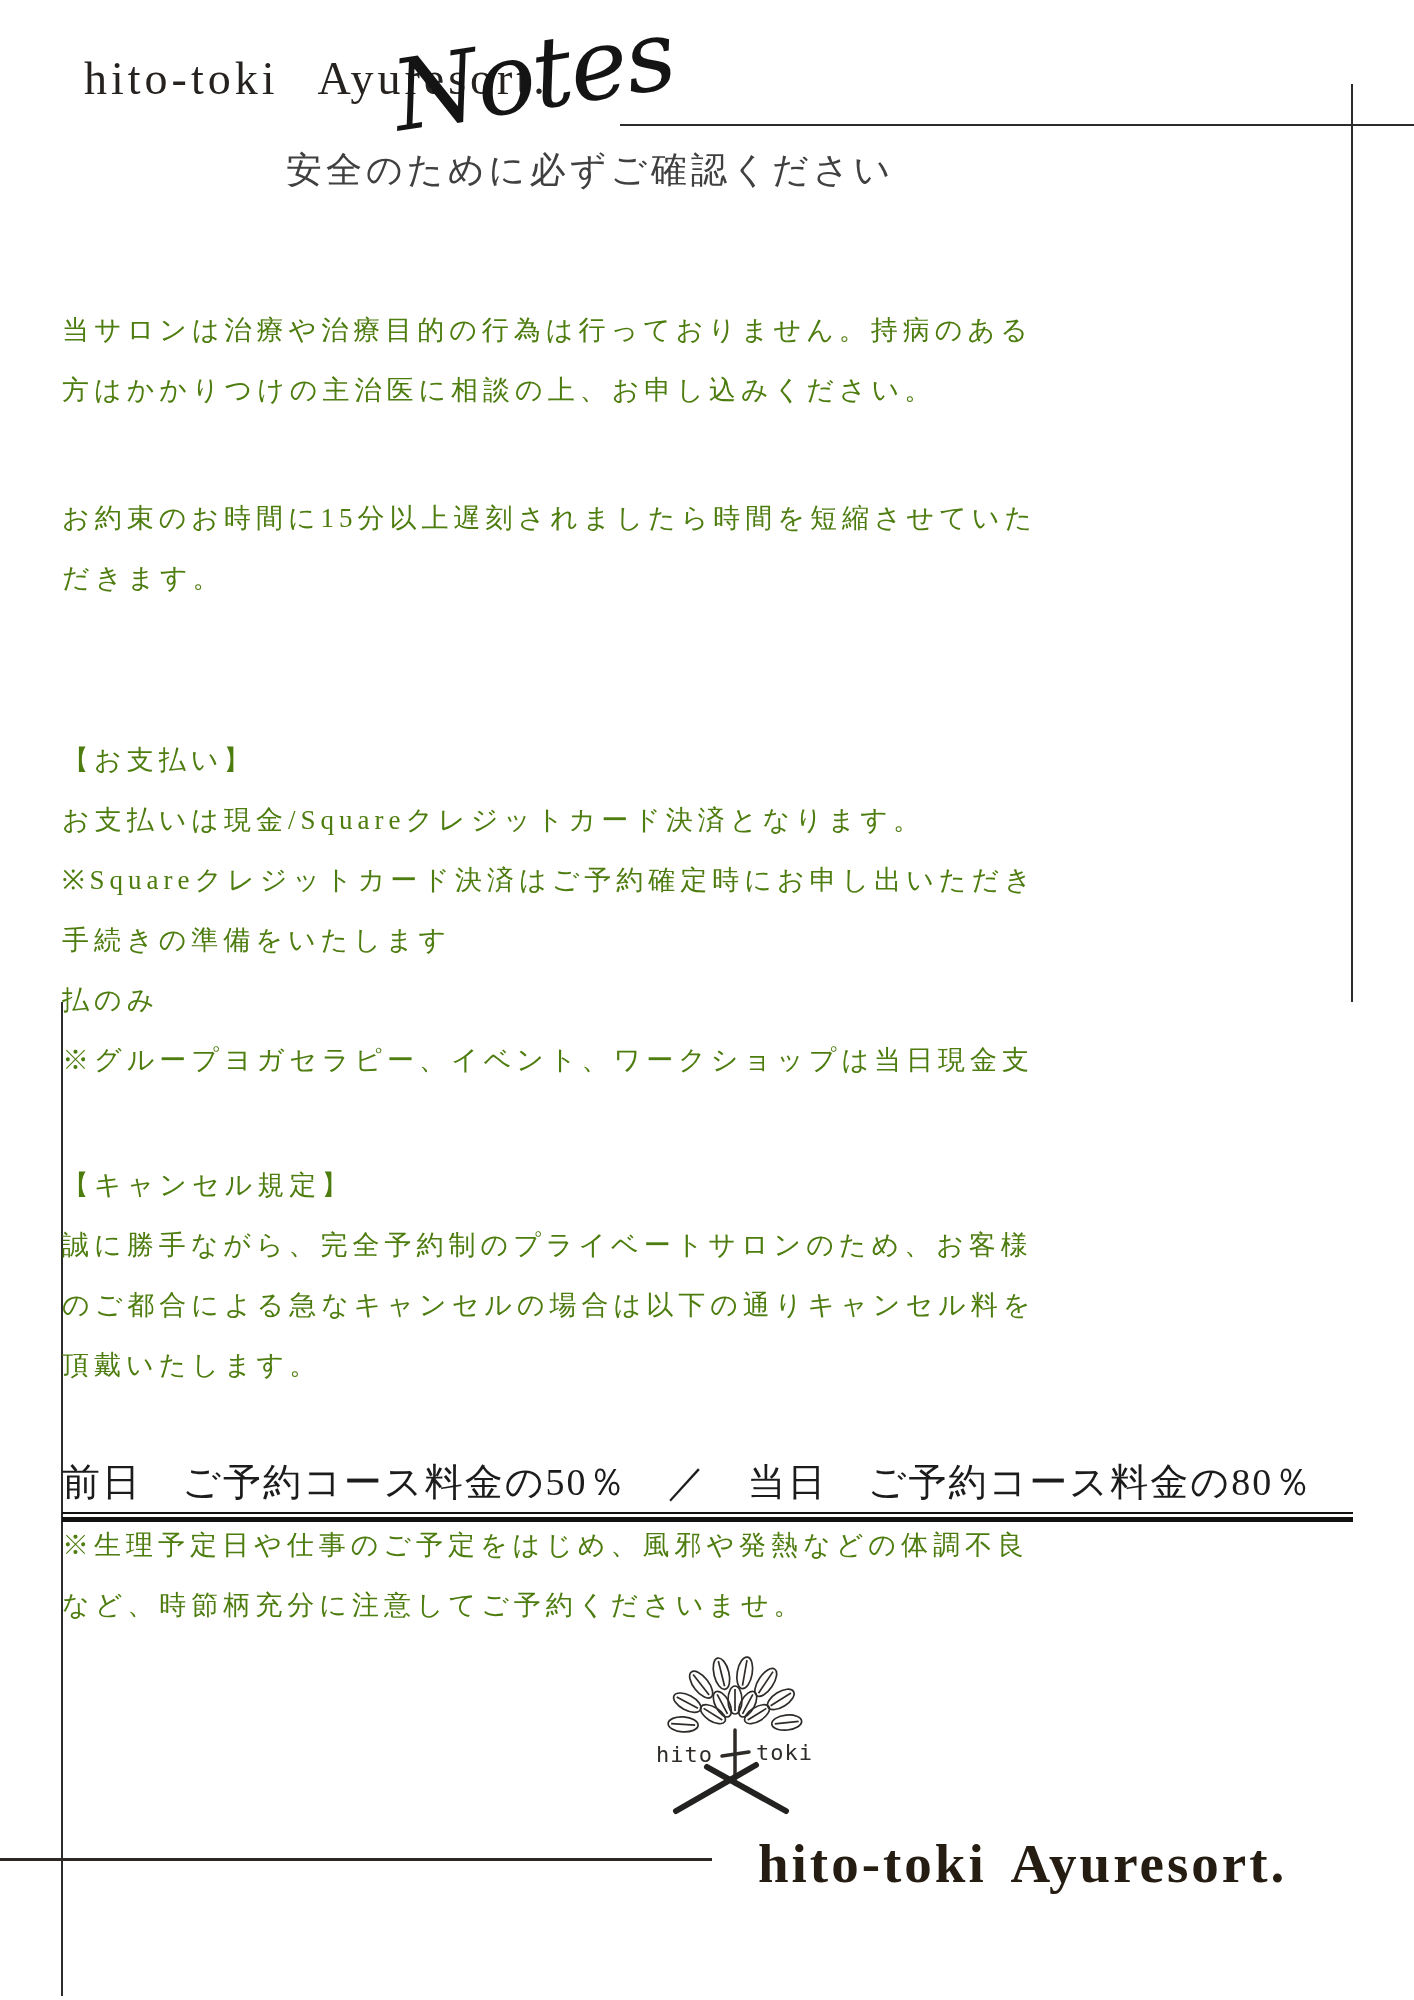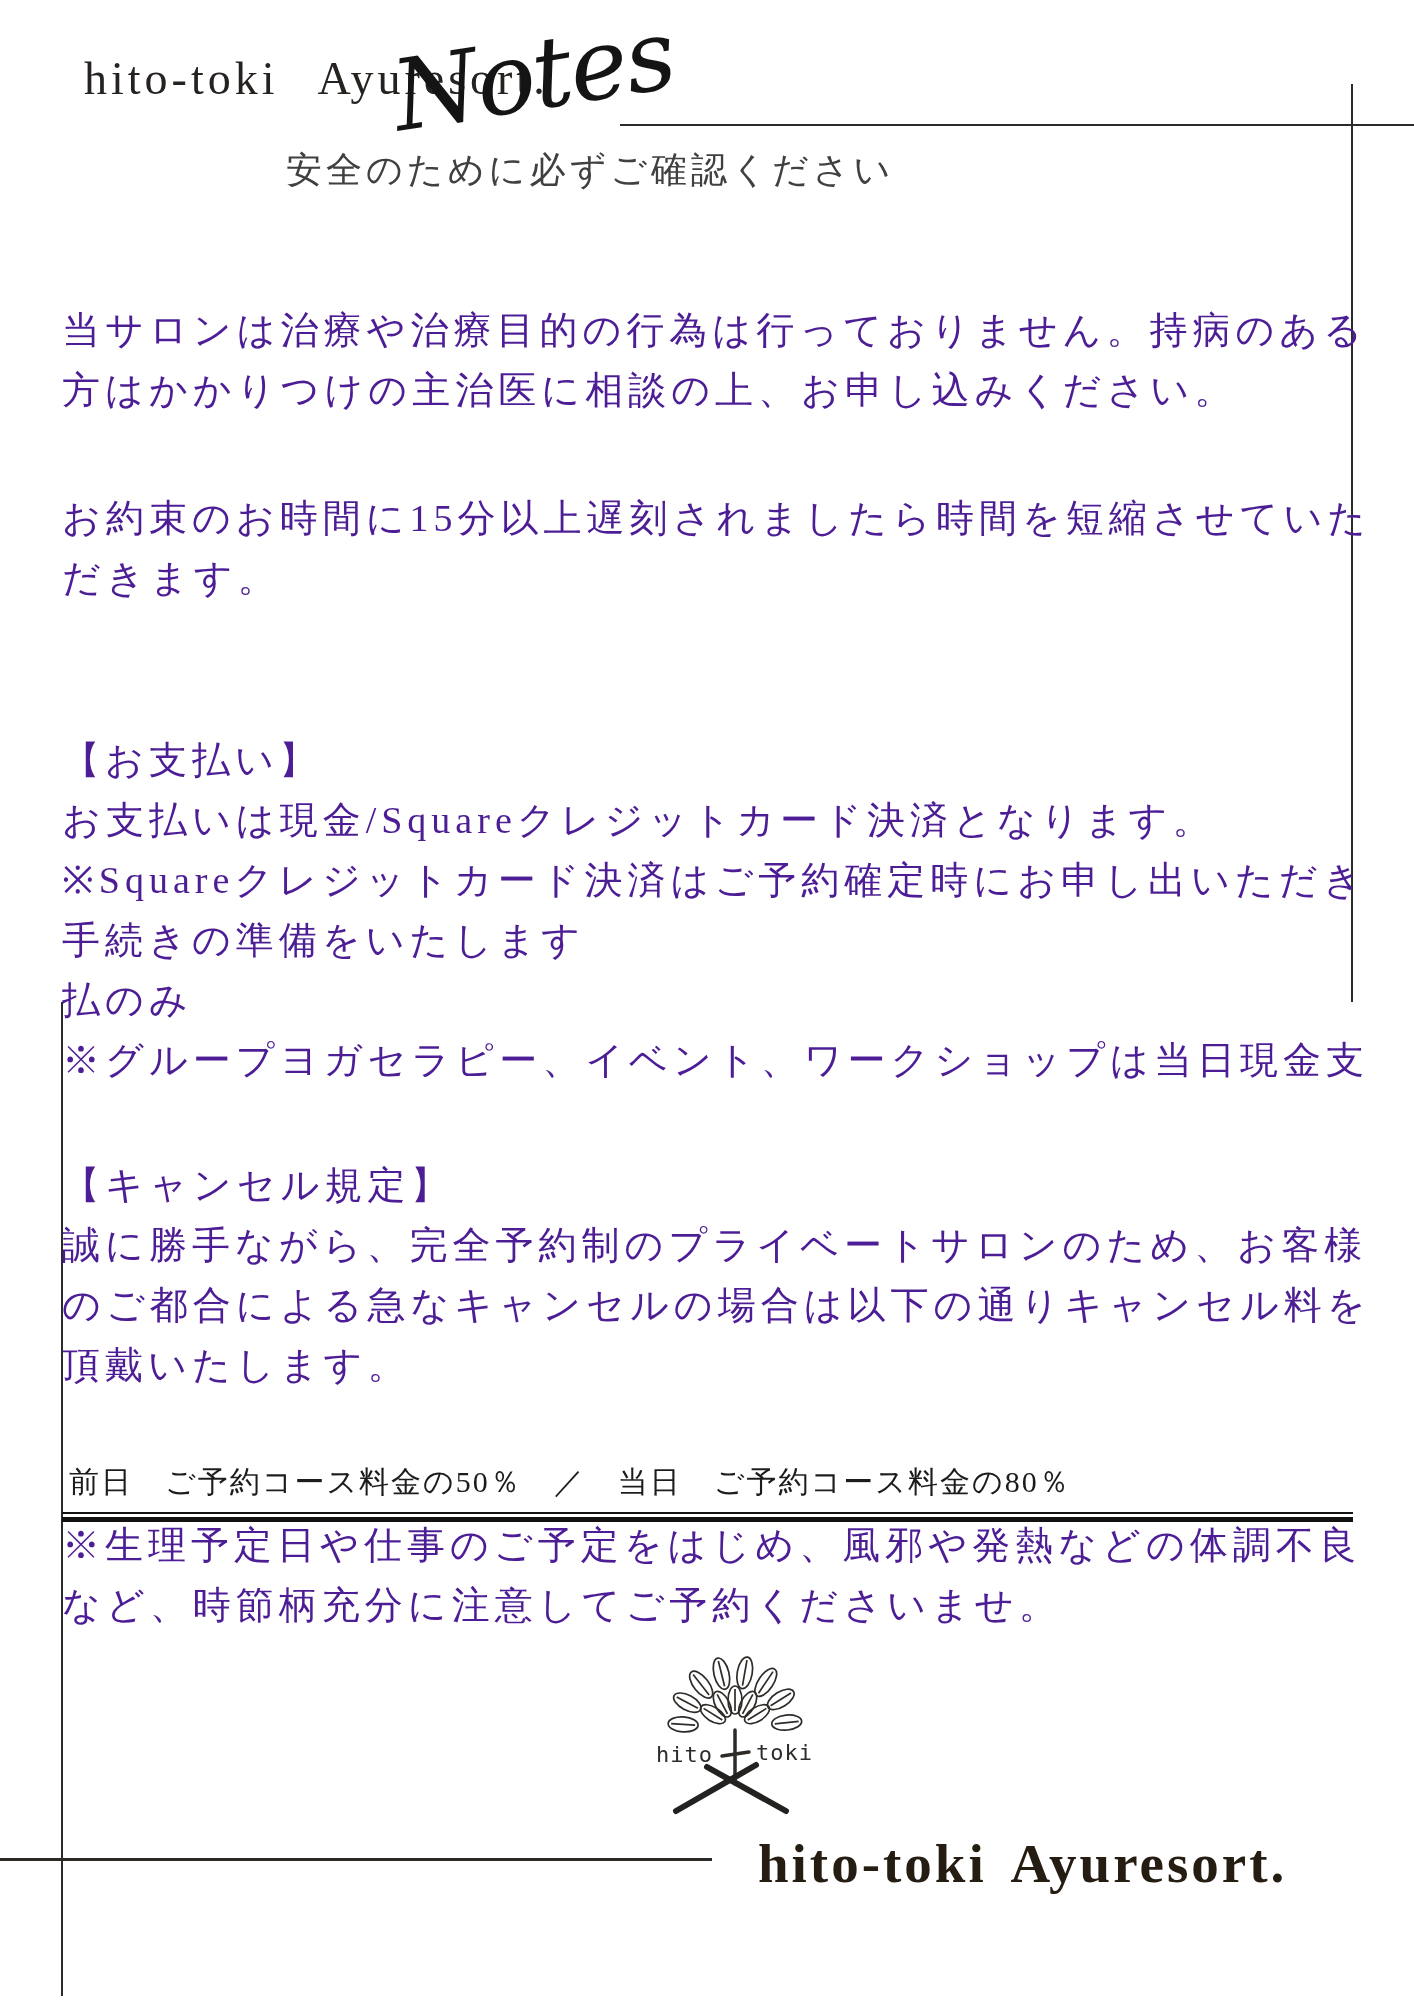--- a/index.html
+++ b/index.html
@@ -27,39 +27,39 @@
 
   
   .page-title{
     left:286px;top:146px;font-size:36px;letter-spacing:4px;color:#404040;
     white-space:pre;
   }
 
   
   .para{left:62px;width:1292px;}
   .body-line{
-    font-size:38px;line-height:60px;letter-spacing:5px;white-space:pre;
-    color:#4c1d95;
+    font-size:27px;line-height:60px;letter-spacing:5px;white-space:pre;
+    color:#4d7c0f;
   }
   .p1{top:300px;}
   .p2{top:488px;}
   .p3{top:730px;}
   .p4{top:1155px;}
   .p6{top:1515px;}
 
   
   .fee{
     left:62px;top:1456px;width:1291px;
     border-bottom:2px solid #141210;padding-bottom:4px;
   }
   .fee::after{
     content:"";position:absolute;left:0;right:0;bottom:-10px;height:5px;
     background:#141210;
   }
-  .fee-text{font-size:30px;line-height:52px;letter-spacing:2px;white-space:pre;margin-left:7px;}
+  .fee-text{font-size:38px;line-height:52px;letter-spacing:2px;white-space:pre;}
 
   
   .logo-box{left:610px;top:1650px;width:260px;height:170px;}
   .logo-box svg{display:block;width:100%;height:100%;}
   .logo-stroke{stroke:#2e2b28;fill:none;stroke-width:1.7;}
   .logo-trunk{stroke:#2e2b28;stroke-width:3.5;stroke-linecap:round;}
   .logo-leg{stroke:#242220;stroke-width:6;stroke-linecap:round;}
   .logo-text{
     font-family:"DejaVu Sans Mono",monospace;font-size:22px;fill:#2e2b28;
     letter-spacing:1px;

